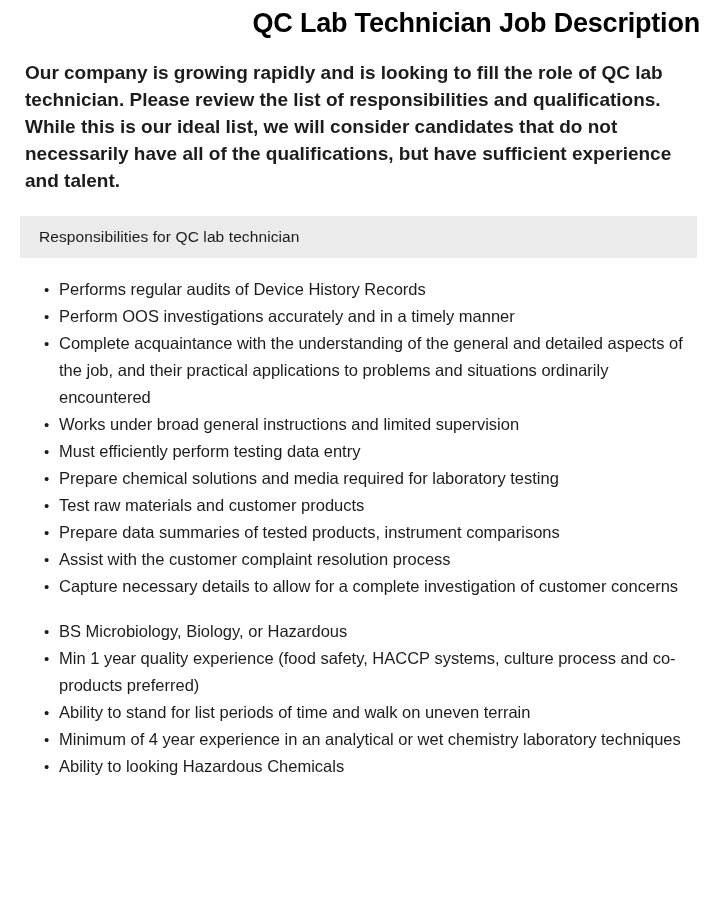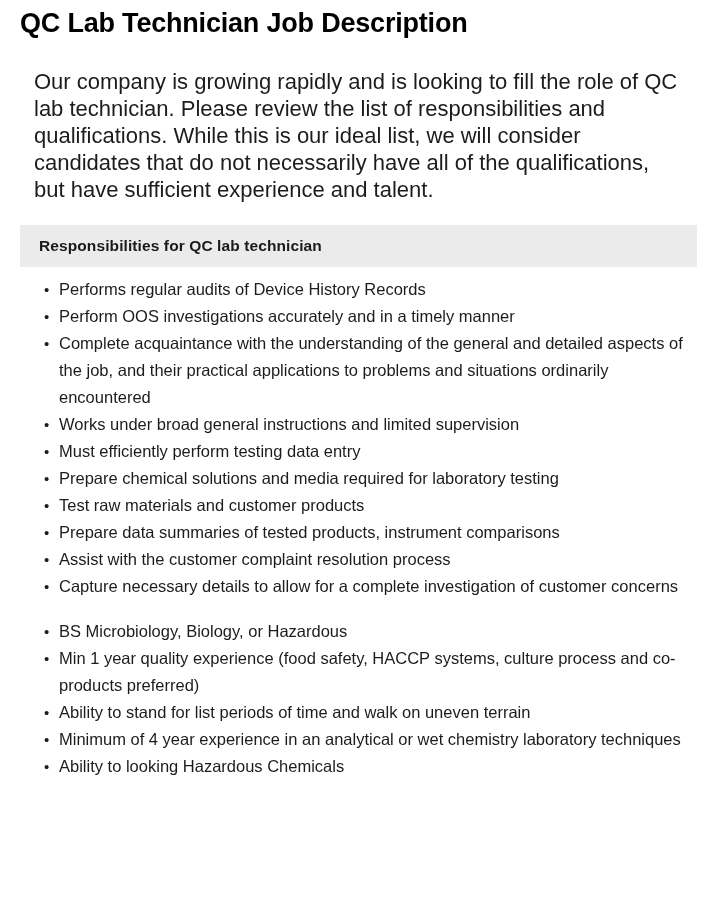--- a/index.html
+++ b/index.html
@@ -17,51 +17,52 @@
   .page {
     width: 720px;
     height: 921px;
     box-sizing: border-box;
     position: relative;
     background: #ffffff;
   }
   .doc-title {
     font-size: 27px;
     font-weight: bold;
-    text-align: left;
+    text-align: right;
     color: #000000;
     margin: 0;
     padding: 6px 20px 0 20px;
     letter-spacing: -0.2px;
     line-height: 34px;
   }
   .intro {
-    margin: 12px;
+    margin: 3px;
     padding: 16px 26px 0 22px;
-    font-size: 22px;
+    font-size: 19px;
     line-height: 27px;
     color: #1c1c1c;
     text-align: left;
+    font-weight: bold;
   }
   .section {
     margin: 0;
   }
   .section-header {
     margin: 22px 23px 0 20px;
     background: #ebebeb;
     padding: 12px 0 12px 19px;
     font-size: 15.5px;
-    font-weight: bold;
+    font-weight: normal;
     color: #1a1a1a;
     letter-spacing: 0.1px;
   }
   .section-list {
     list-style: none;
     margin: 0;
-    padding: 9px 26px 0 59px;
+    padding: 18px 26px 0 59px;
   }
   .section-list li {
     position: relative;
     font-size: 16.5px;
     line-height: 27px;
     color: #1c1c1c;
     margin: 0 0 0 0;
     padding: 0;
   }
   .section-list li::before {

